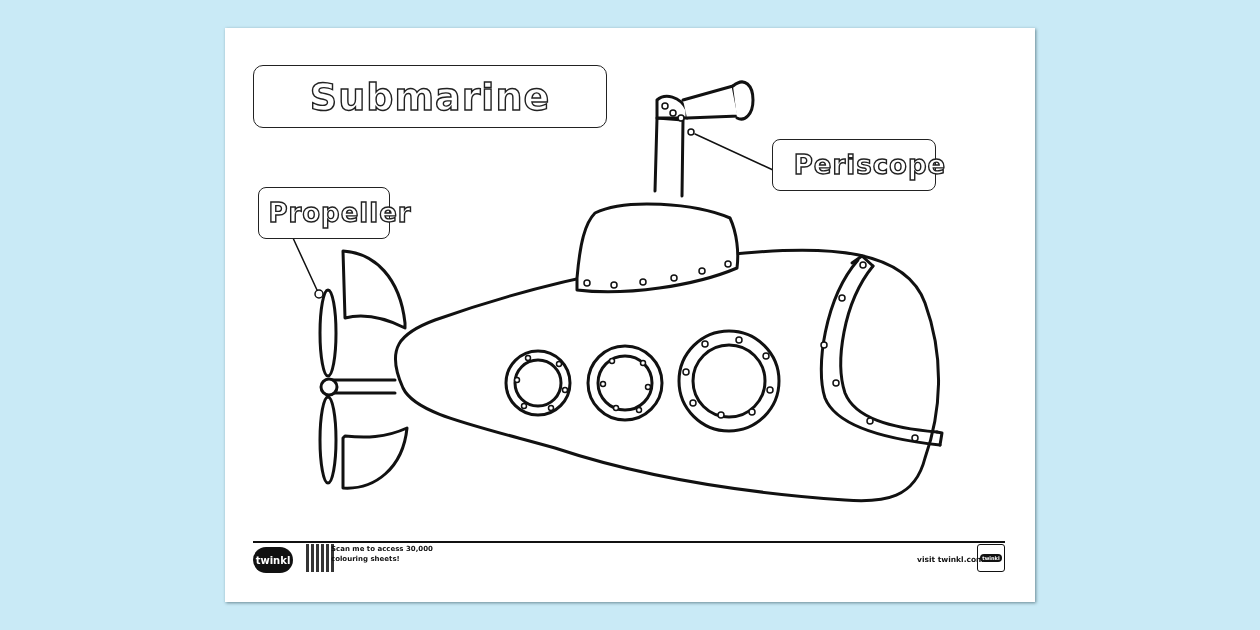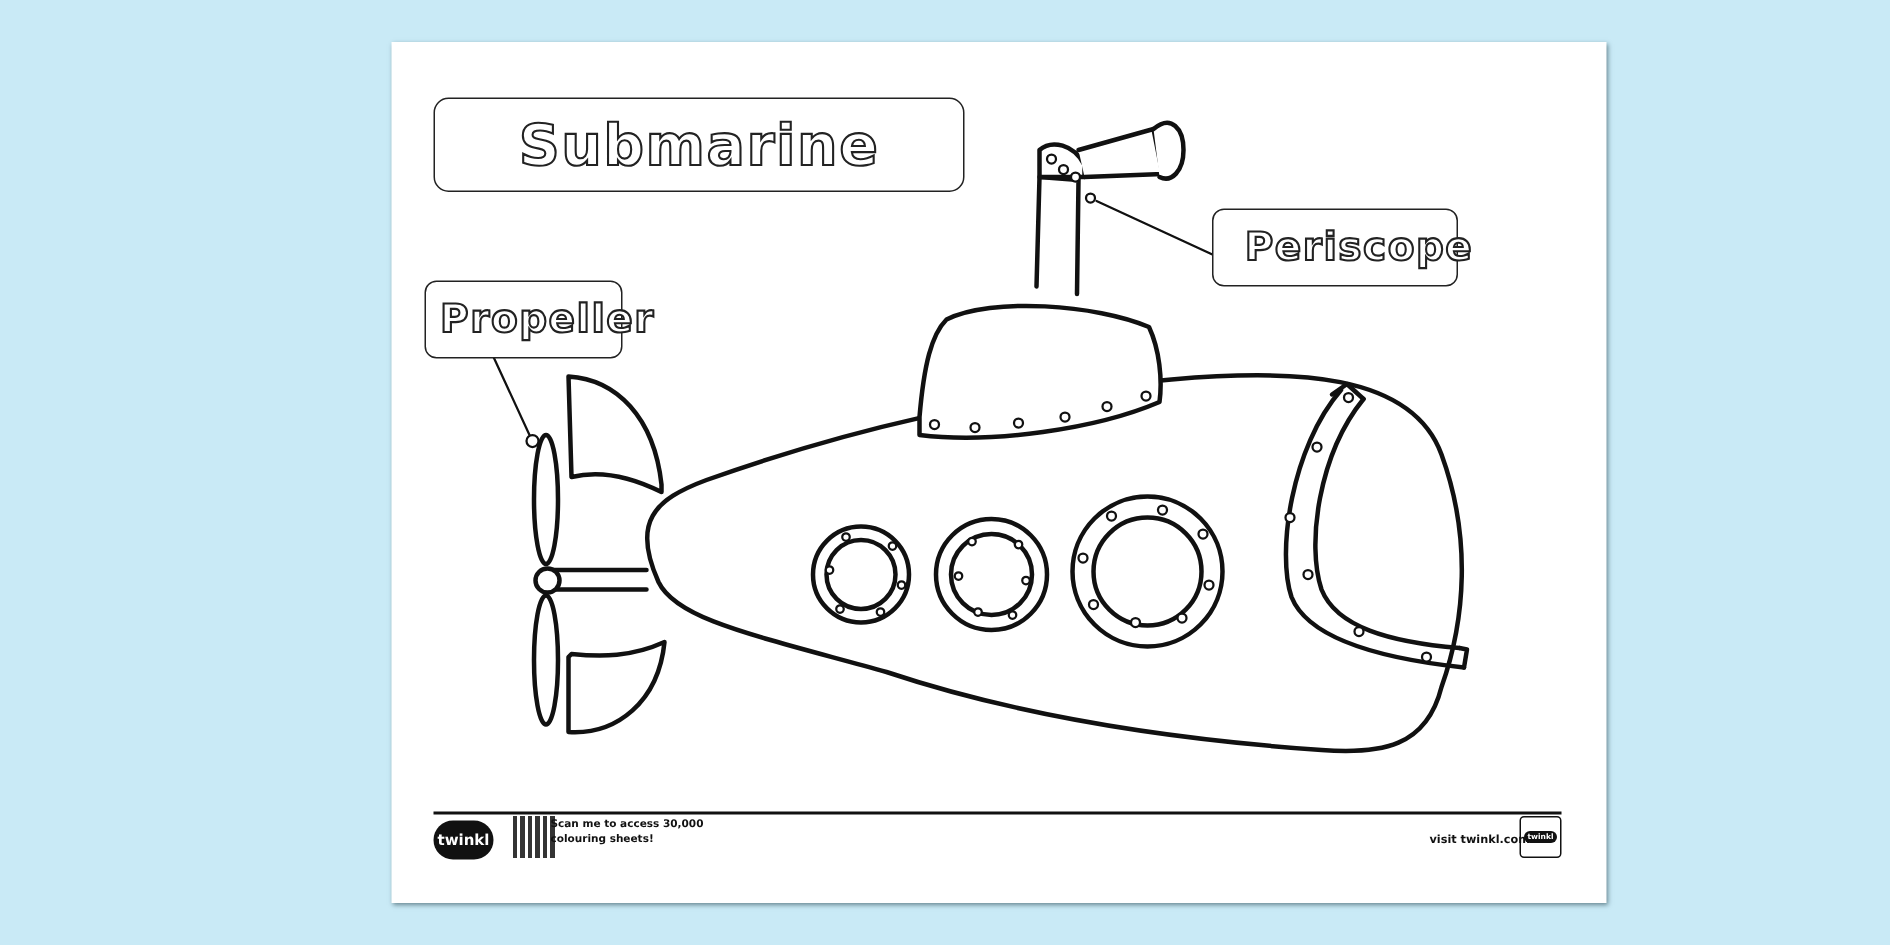--- a/index.html
+++ b/index.html
@@ -1,17 +1,17 @@
 <!DOCTYPE html>
 <html><head>
 <meta charset="utf-8">
 <style>
   html, body { margin:0; padding:0; }
   body { width:1260px; height:630px; background:#c9eaf6; position:relative; overflow:hidden; font-family:"DejaVu Sans", sans-serif; }
-  .page { position:absolute; left:225px; top:28px; width:810px; height:574px; background:#ffffff; box-shadow: 1px 1px 3px rgba(40,70,80,0.6); margin-left: 36px; }
+  .page { position:absolute; left:225px; top:28px; width:810px; height:574px; background:#ffffff; box-shadow: 1px 1px 3px rgba(40,70,80,0.6); }
   .title-box { position:absolute; left:28px; top:37px; width:354px; height:63px; border:1.5px solid #222; border-radius:10px; box-sizing:border-box; display:flex; align-items:center; justify-content:center; }
   .outline-text { font-family:"DejaVu Sans", sans-serif; font-weight:bold; color:#fff; -webkit-text-stroke:1.4px #222; letter-spacing:1px; }
   .title-text { font-size:38px; }
   .label-box { position:absolute; border:1.5px solid #222; border-radius:8px; box-sizing:border-box; display:flex; align-items:center; justify-content:center; background:#fff;padding-left:32px; }
   .label-text { font-size:26px; }
   svg.drawing { position:absolute; left:0; top:0; }
   .footer-line { position:absolute; left:28px; top:513px; width:752px; height:2px; background:#111; }
   .twinkl-logo { position:absolute; left:28px; top:519px; width:40px; height:26px; background:#111; border-radius:13px; color:#fff; font-size:10px; font-weight:bold; display:flex; align-items:center; justify-content:center; }
   .qr { position:absolute; left:81px; top:516px; width:28px; height:28px; background:
     repeating-linear-gradient(90deg,#111 0 3px,#fff 3px 5px),#111; opacity:0.85; }
@@ -108,21 +108,21 @@
   </svg>
 
   <div class="title-box">
     <span class="outline-text title-text">Submarine</span>
   </div>
 
   <div class="label-box" style="left:547px; top:111px; width:164px; height:52px;">
     <span class="outline-text label-text">Periscope</span>
   </div>
 
-  <div class="label-box" style="left:22px; top:159px; width:132px; height:52px;">
+  <div class="label-box" style="left:33px; top:159px; width:132px; height:52px;">
     <span class="outline-text label-text">Propeller</span>
   </div>
 
   <div class="footer-line"></div>
   <div class="twinkl-logo">
       <span>twinkl</span>
     </div>
   <div class="qr"></div>
   <div class="scan-text">Scan me to access 30,000 colouring sheets!</div>
   <div class="visit-text">visit twinkl.com</div>

